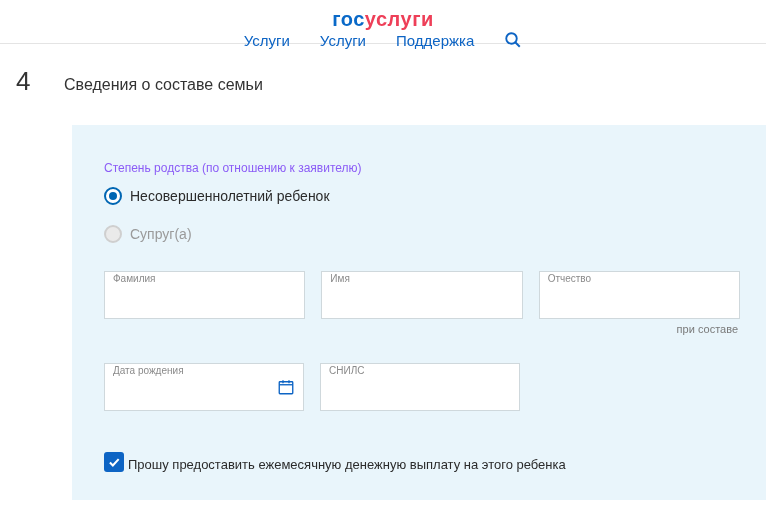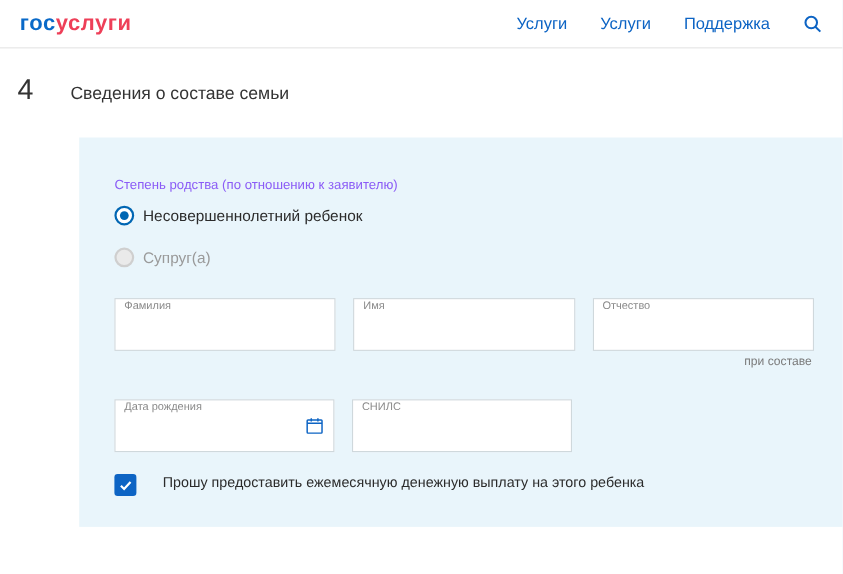--- a/index.html
+++ b/index.html
@@ -10,20 +10,21 @@
       height: 522px;
       overflow: hidden;
     }
     .topbar {
       display: flex;
       align-items: center;
       justify-content: space-between;
       padding: 8px 18px;
       border-bottom: 1px solid #e4e4e4;
       height: 44px;
+      flex-direction: column;
     }
     .logo {
       font-size: 20px;
       font-weight: bold;
       letter-spacing: 0.5px;
     }
     .logo .blue { color: #0969c8; }
     .logo .red { color: #ee3f58; }
     .nav {
       display: flex;
@@ -139,23 +140,23 @@
     .cal-icon {
       position: absolute;
       right: 8px;
       top: 50%;
       transform: translateY(-50%);
       color: #0d64c4;
       display: inline-flex;
     }
     .checkbox-row {
       display: flex;
-      align-items: flex-start;
-      gap: 24px;
-      margin-top: 20px;
+      align-items: flex-end;
+      gap: 4px;
+      margin-top: 41px;
     }
     .checkbox {
       width: 20px;
       height: 20px;
       background: #0d64c4;
       border-radius: 3px;
       display: flex;
       align-items: center;
       justify-content: center;
       color: #fff;

